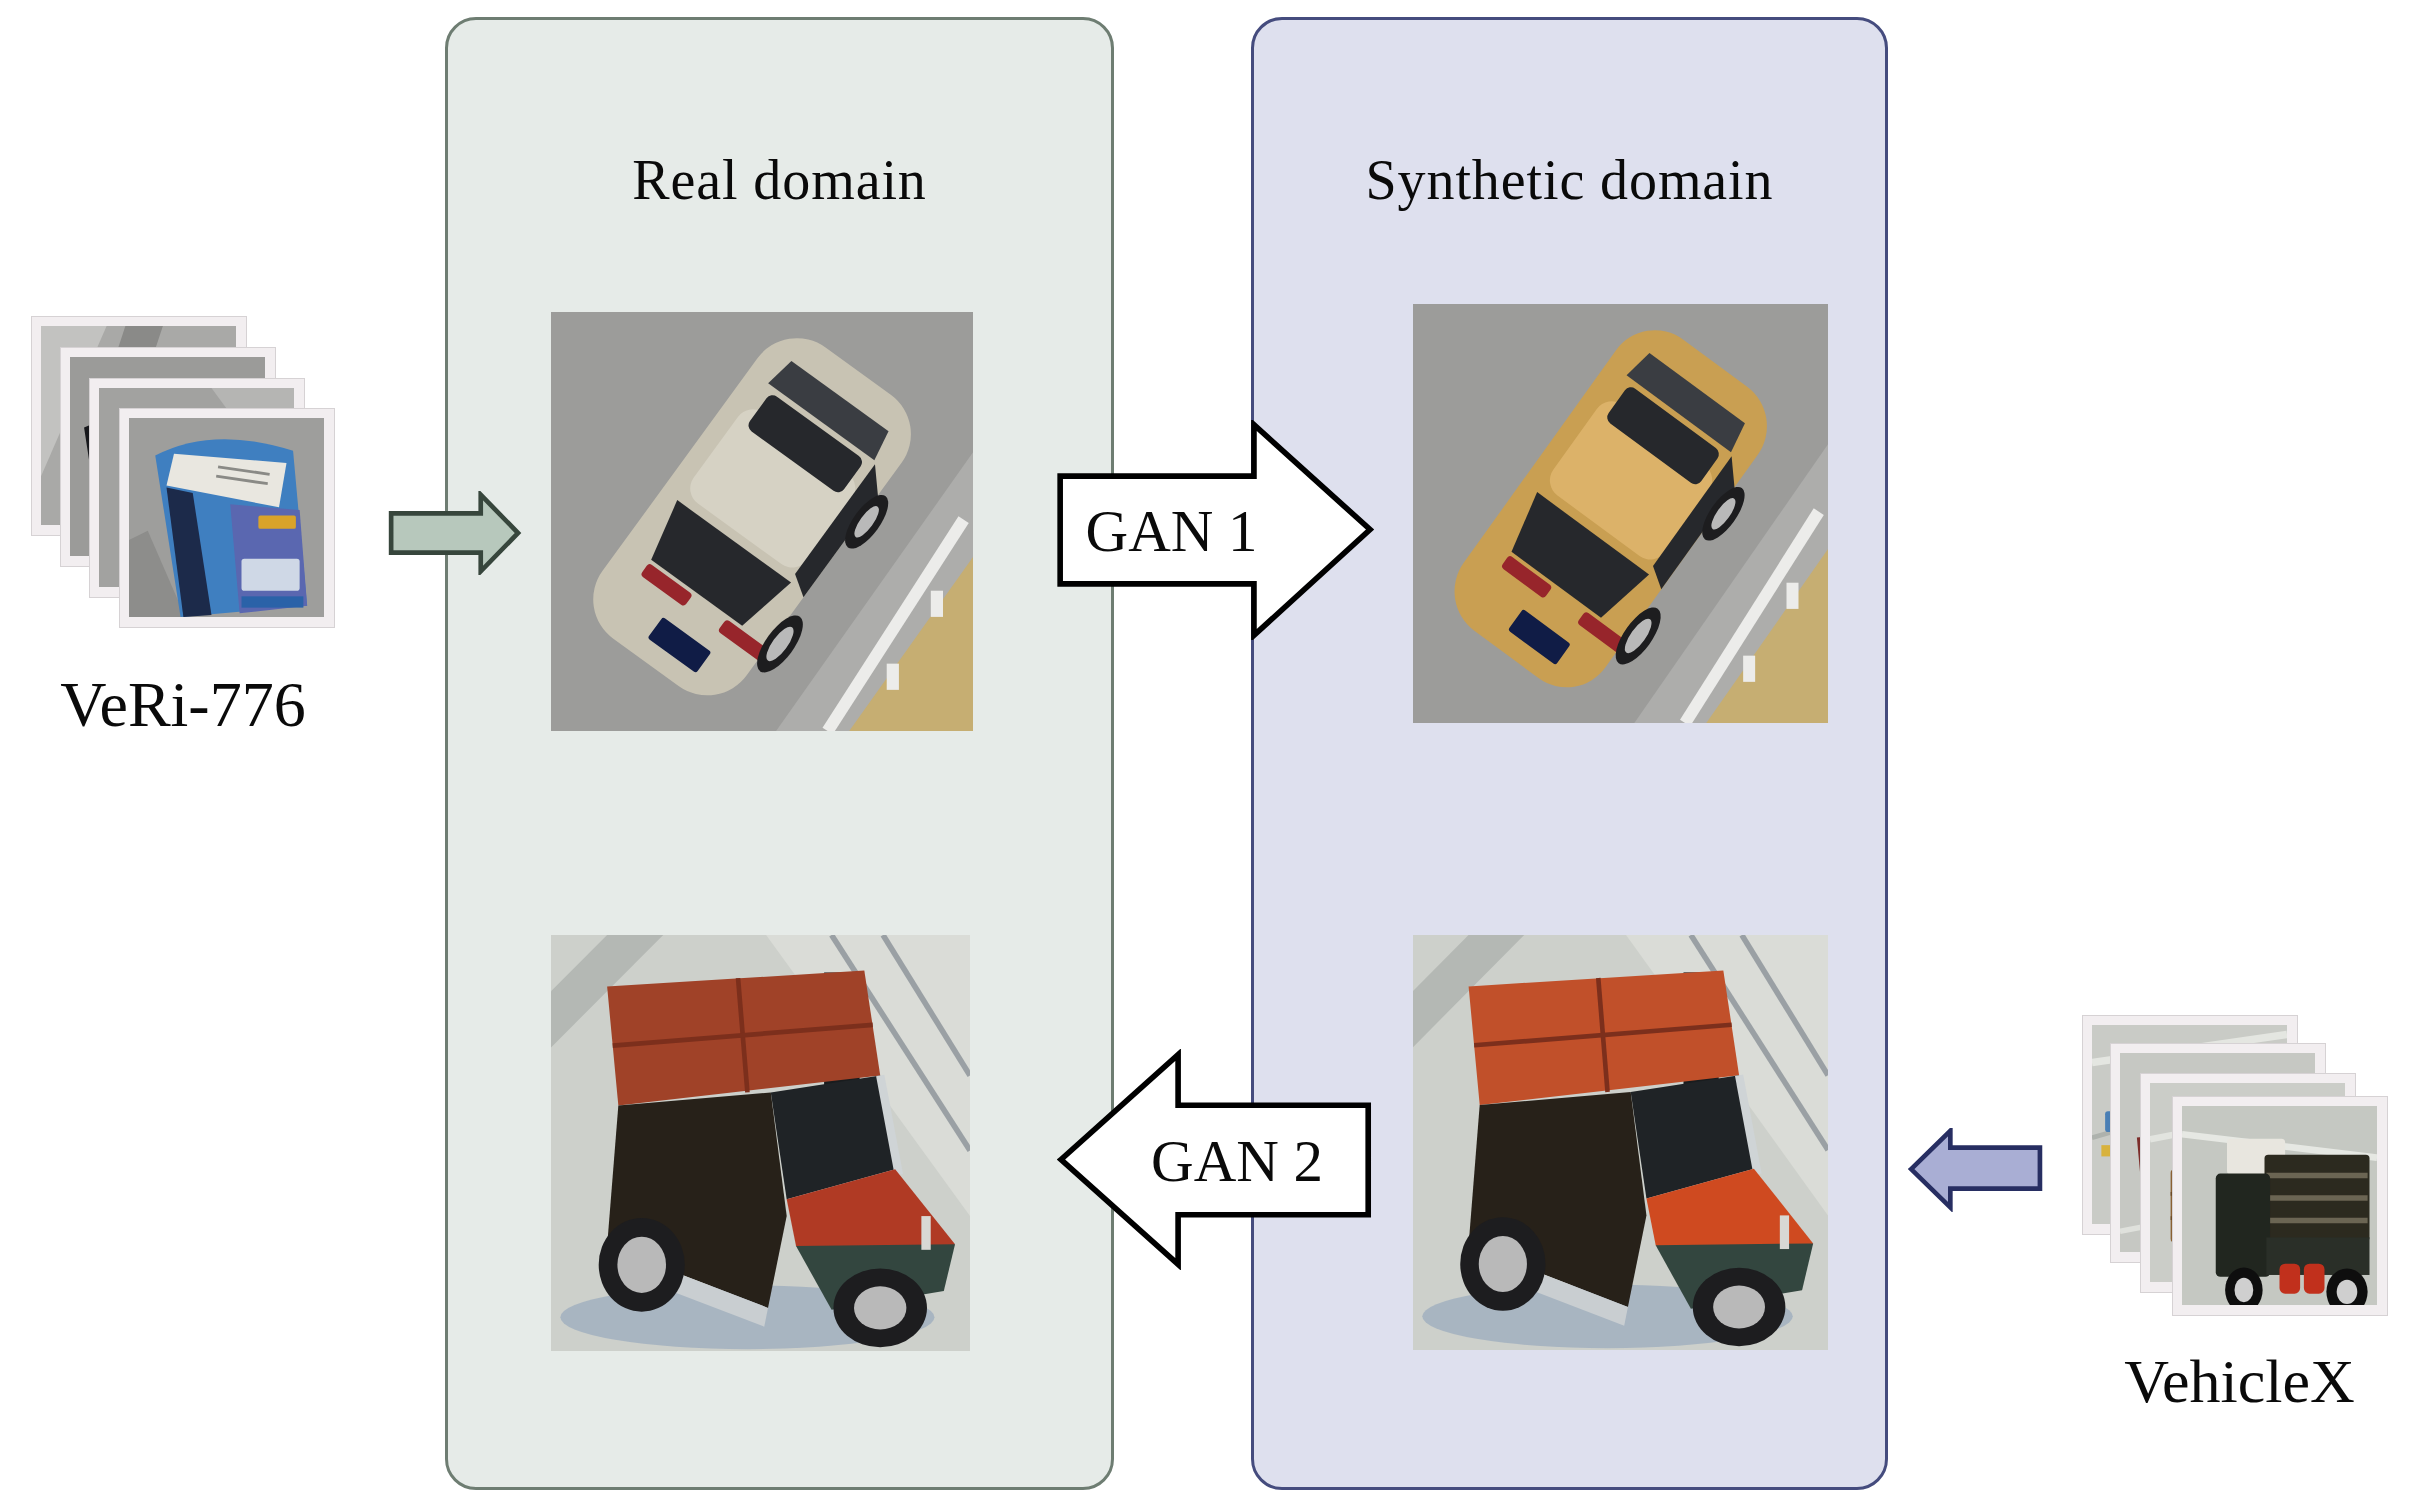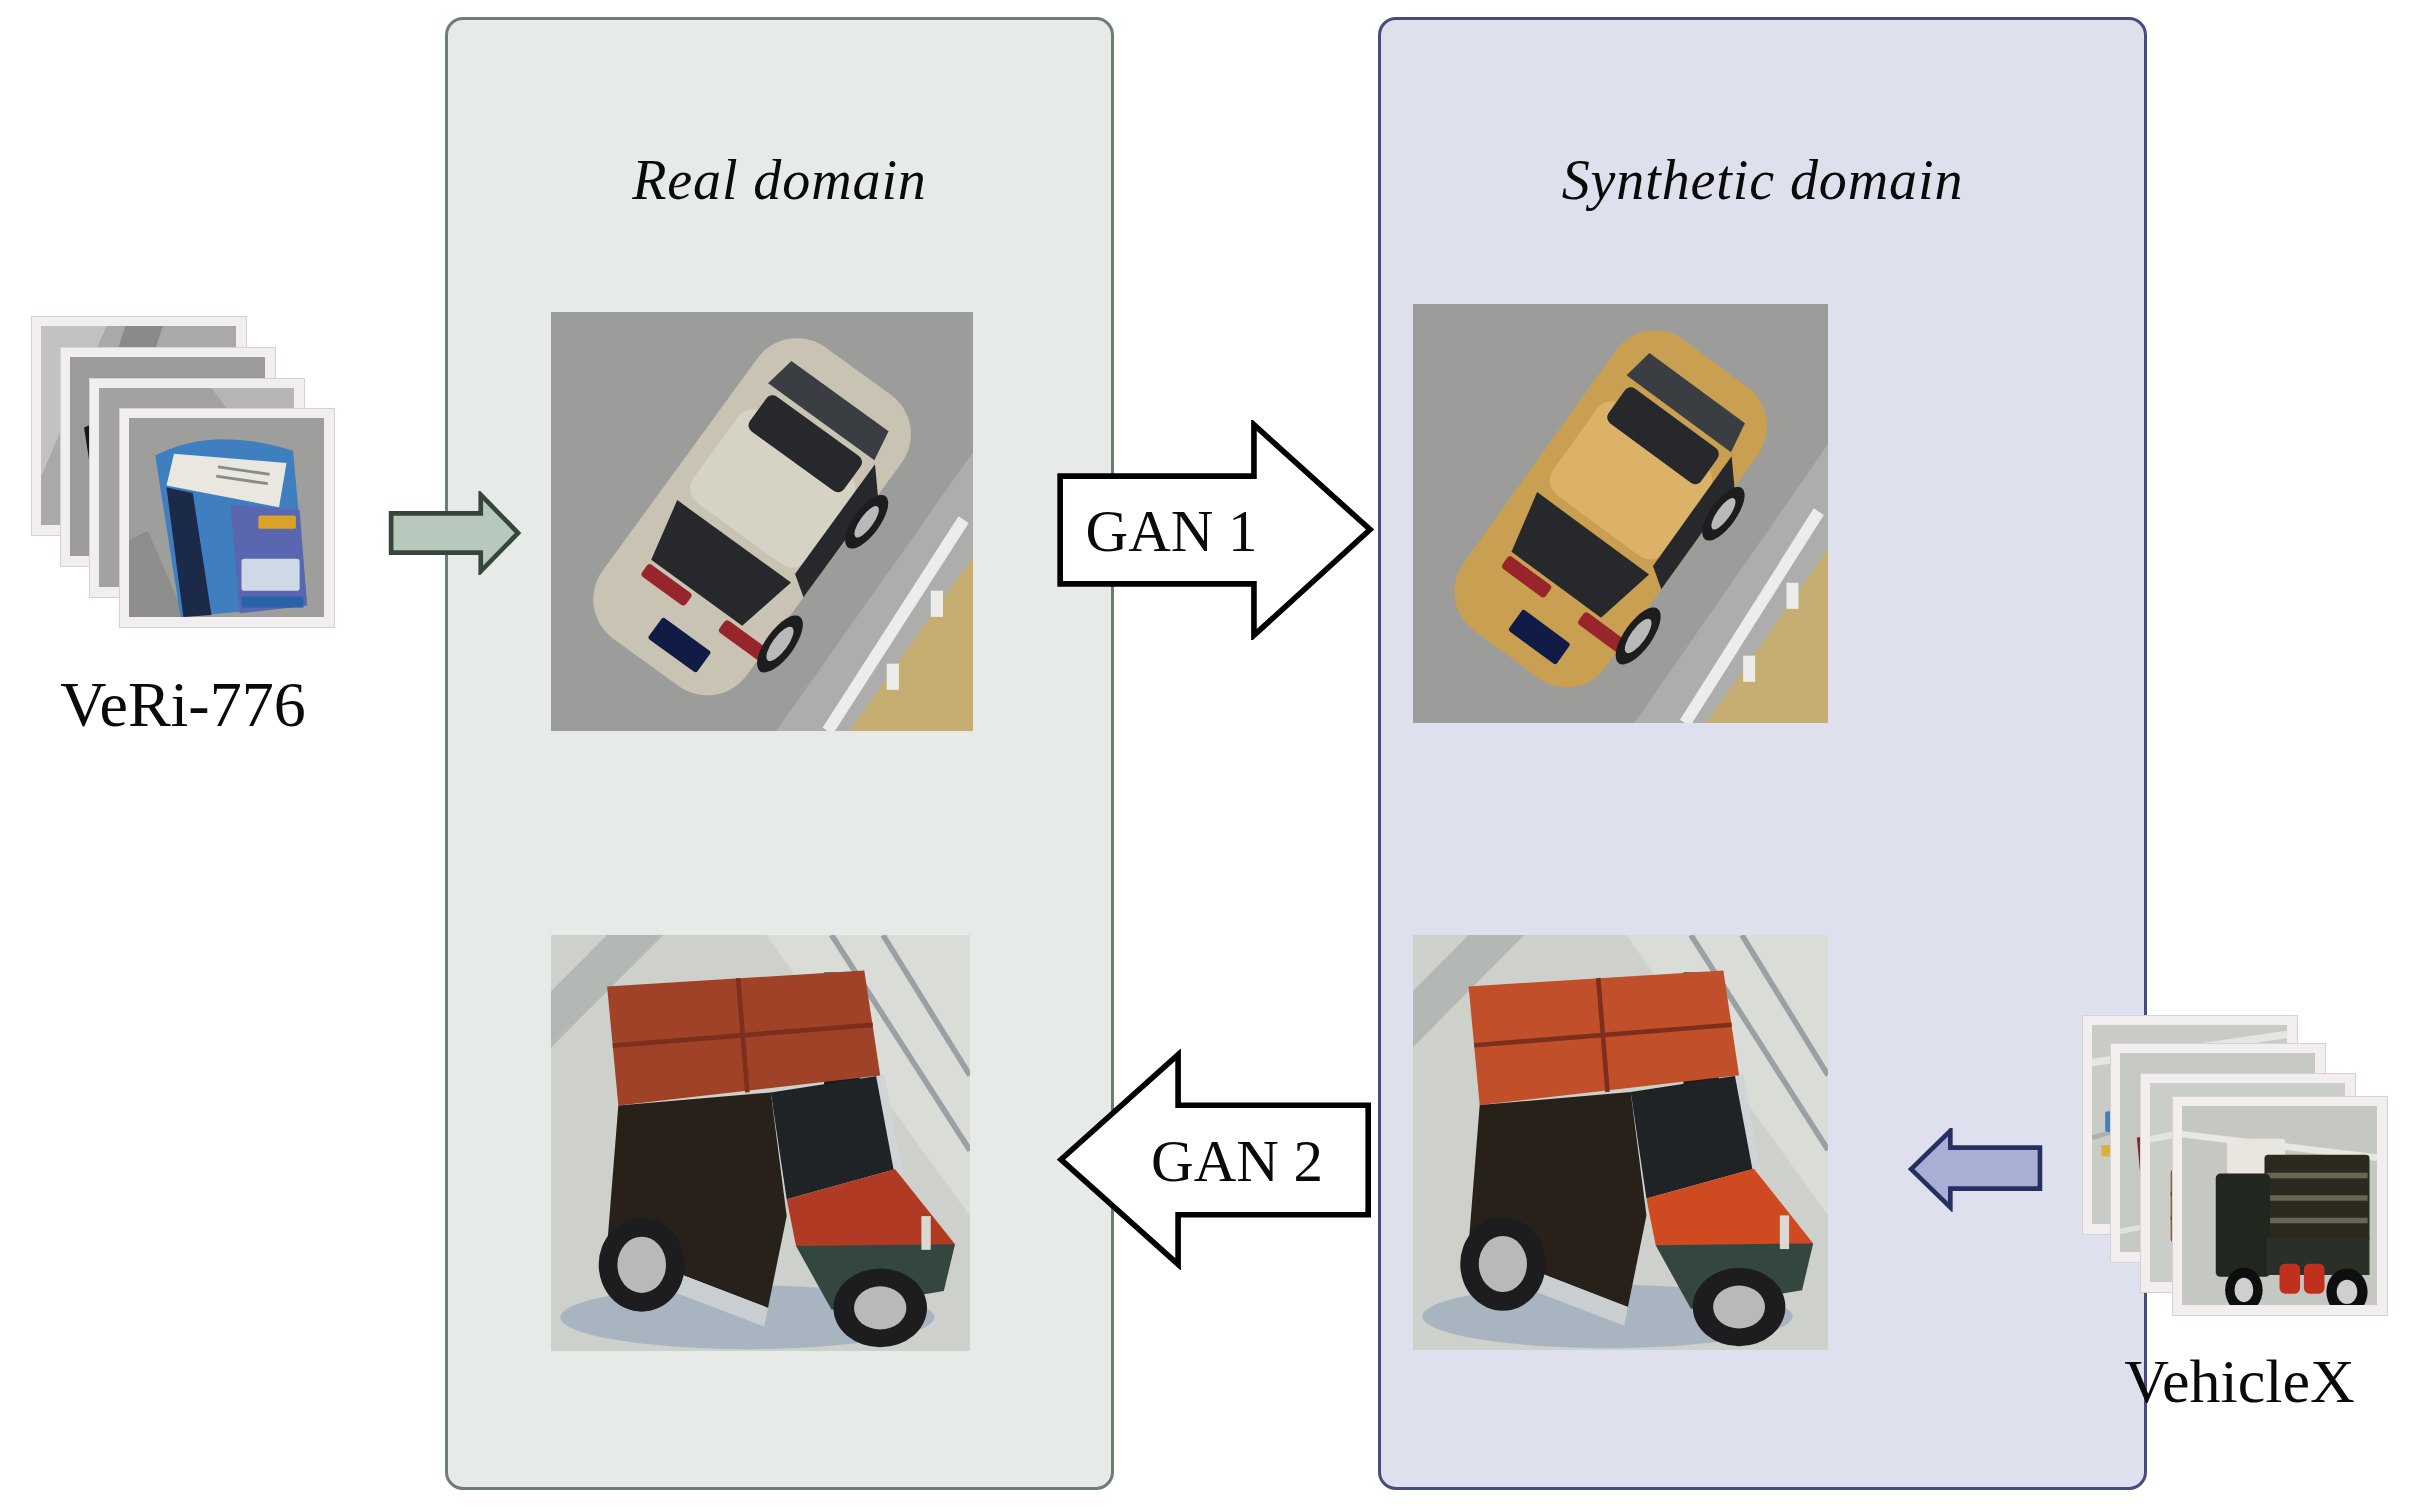--- a/index.html
+++ b/index.html
@@ -1,23 +1,23 @@
 <!DOCTYPE html>
 <html style="font-size:15px"><head>
 <meta charset="utf-8">
 <style>
   html,body{margin:0;padding:0;background:#ffffff;}
   #canvas{
     position:relative;width:2413px;height:1507px;background:#ffffff;overflow:hidden;
     font-family:"Liberation Serif","DejaVu Serif",serif;color:#000;
   }
   
-  .panel{position:absolute;top:17px;height:1473px;border-radius:18px;box-sizing:border-box;font-style:italic;}
+  .panel{position:absolute;top:17px;height:1473px;border-radius:31px;box-sizing:border-box;}
   .panel.real{left:445px;width:669px;background:#e6ebe8;border:3.7px solid #6e7d72;}
-  .panel.synthetic{left:1378px;width:769px;background:#dee0ee;border:3.7px solid #454c7e;}
+  .panel.synthetic{left:1251px;width:637px;background:#dee0ee;border:3.7px solid #454c7e;}
   .panel-title{
     position:absolute;top:129px;left:0;width:100%;text-align:center;
     font-size:56px;line-height:62px;color:#0a0a0a;letter-spacing:0.9px;
   }
   
   .photo{position:absolute;overflow:hidden;}
   .photo svg{display:block;width:100%;height:100%;}
   .photo-real-sedan {left:551px; top:312px; width:422px; height:419px;}
   .photo-synth-sedan{left:1413px;top:304px; width:415px; height:419px;}
   .photo-real-jeep  {left:551px; top:935px; width:419px; height:416px;}

